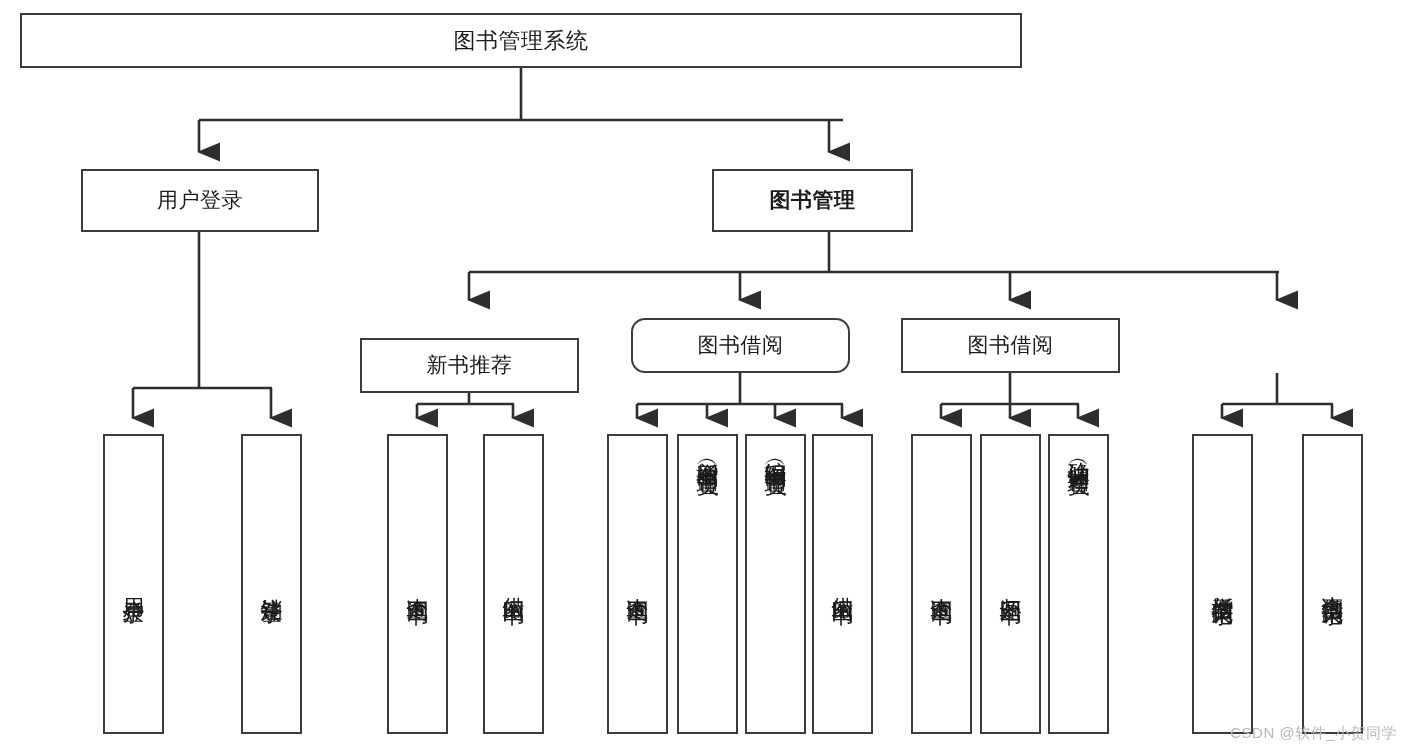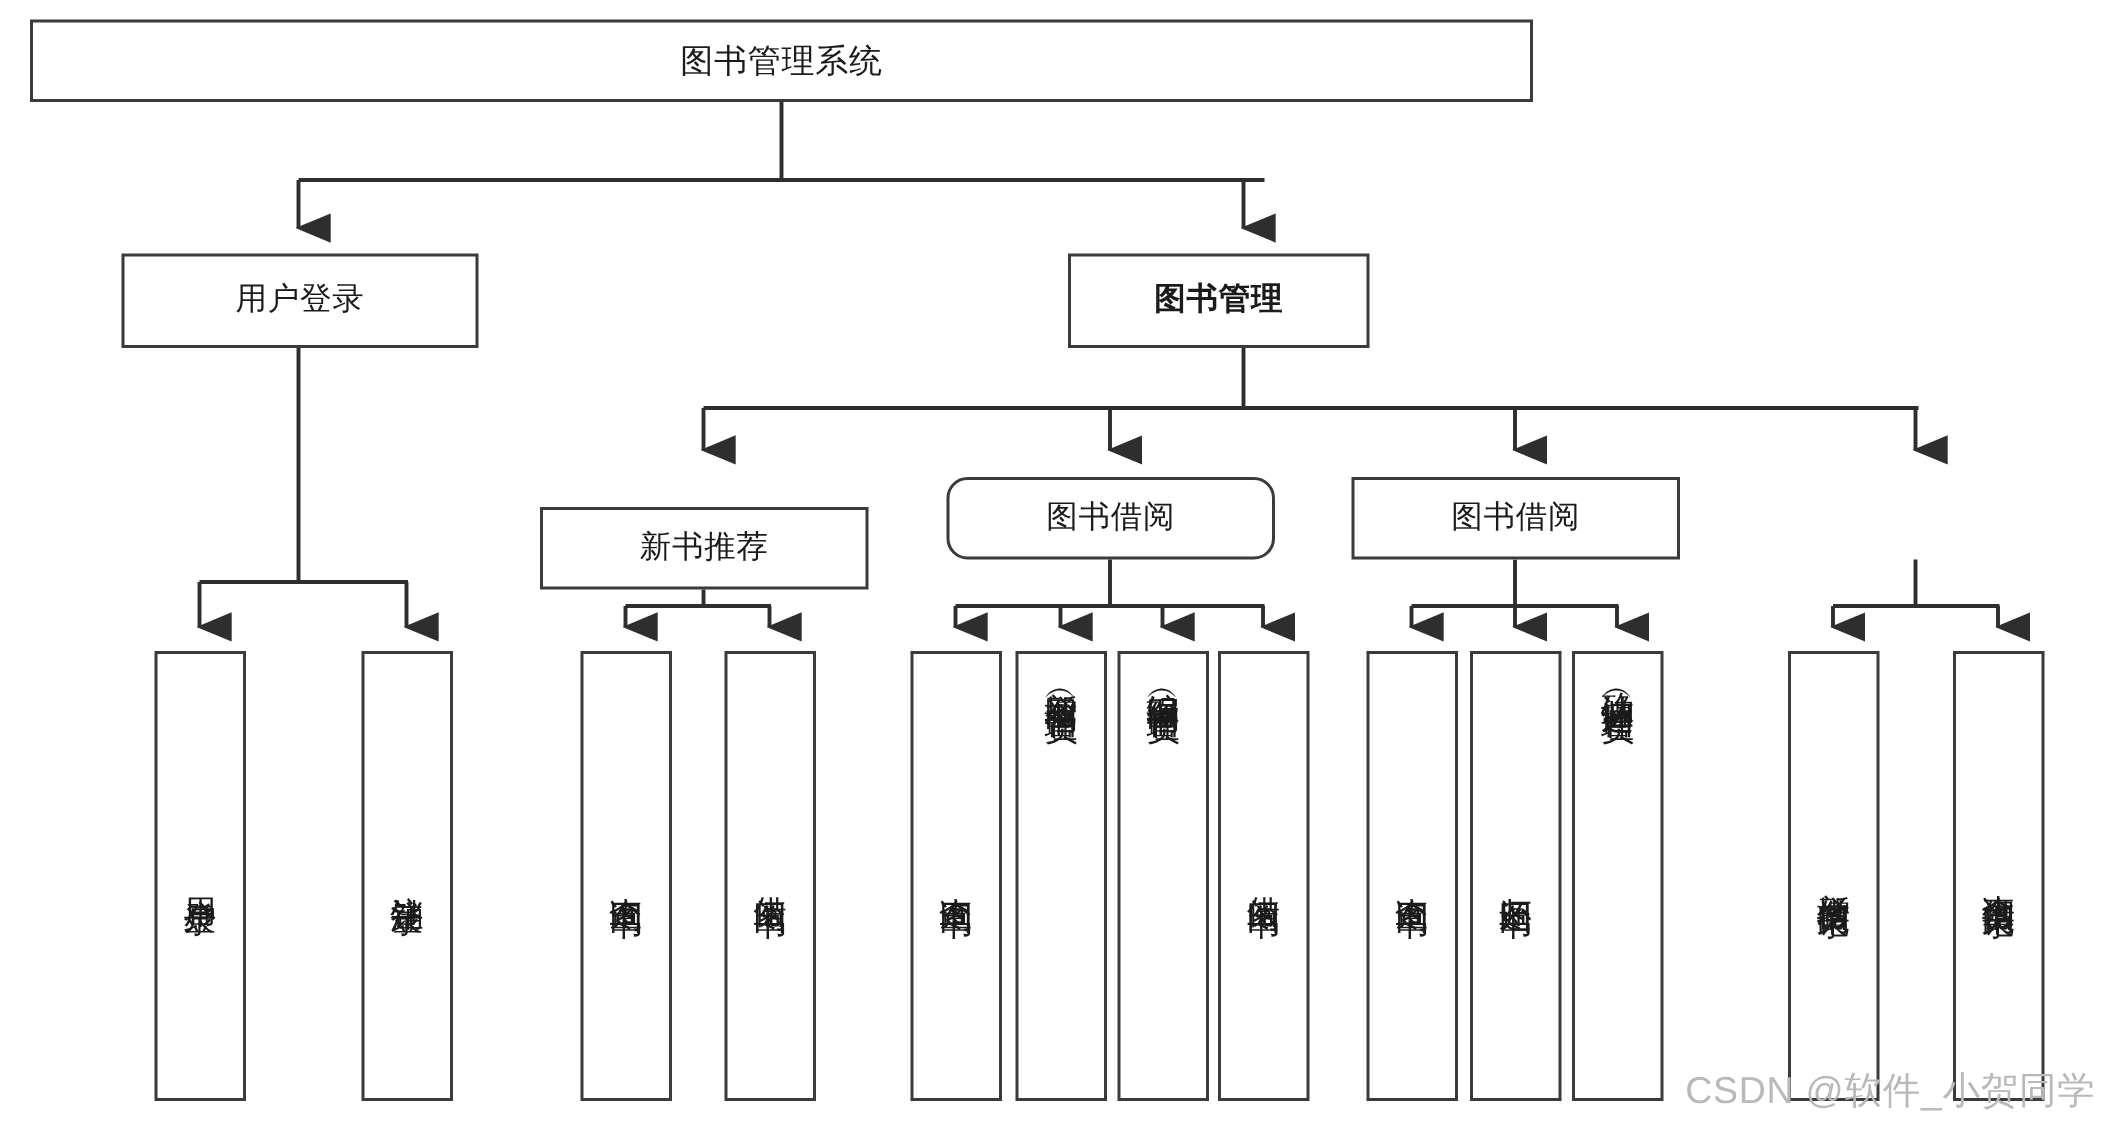--- a/index.html
+++ b/index.html
@@ -58,21 +58,21 @@
   }
   .node.leaf.centered {
     align-items: center;
     padding-top: 0;
   }
   .watermark {
     position: absolute;
     right: 8px;
     bottom: 4px;
     color: #b9b9b9;
-    font-size: 25px;
+    font-size: 15px;
     letter-spacing: 0.5px;
     white-space: nowrap;
     user-select: none;
   }
 </style>
 </head>
 <body>
 
 <div id="canvas">
 

